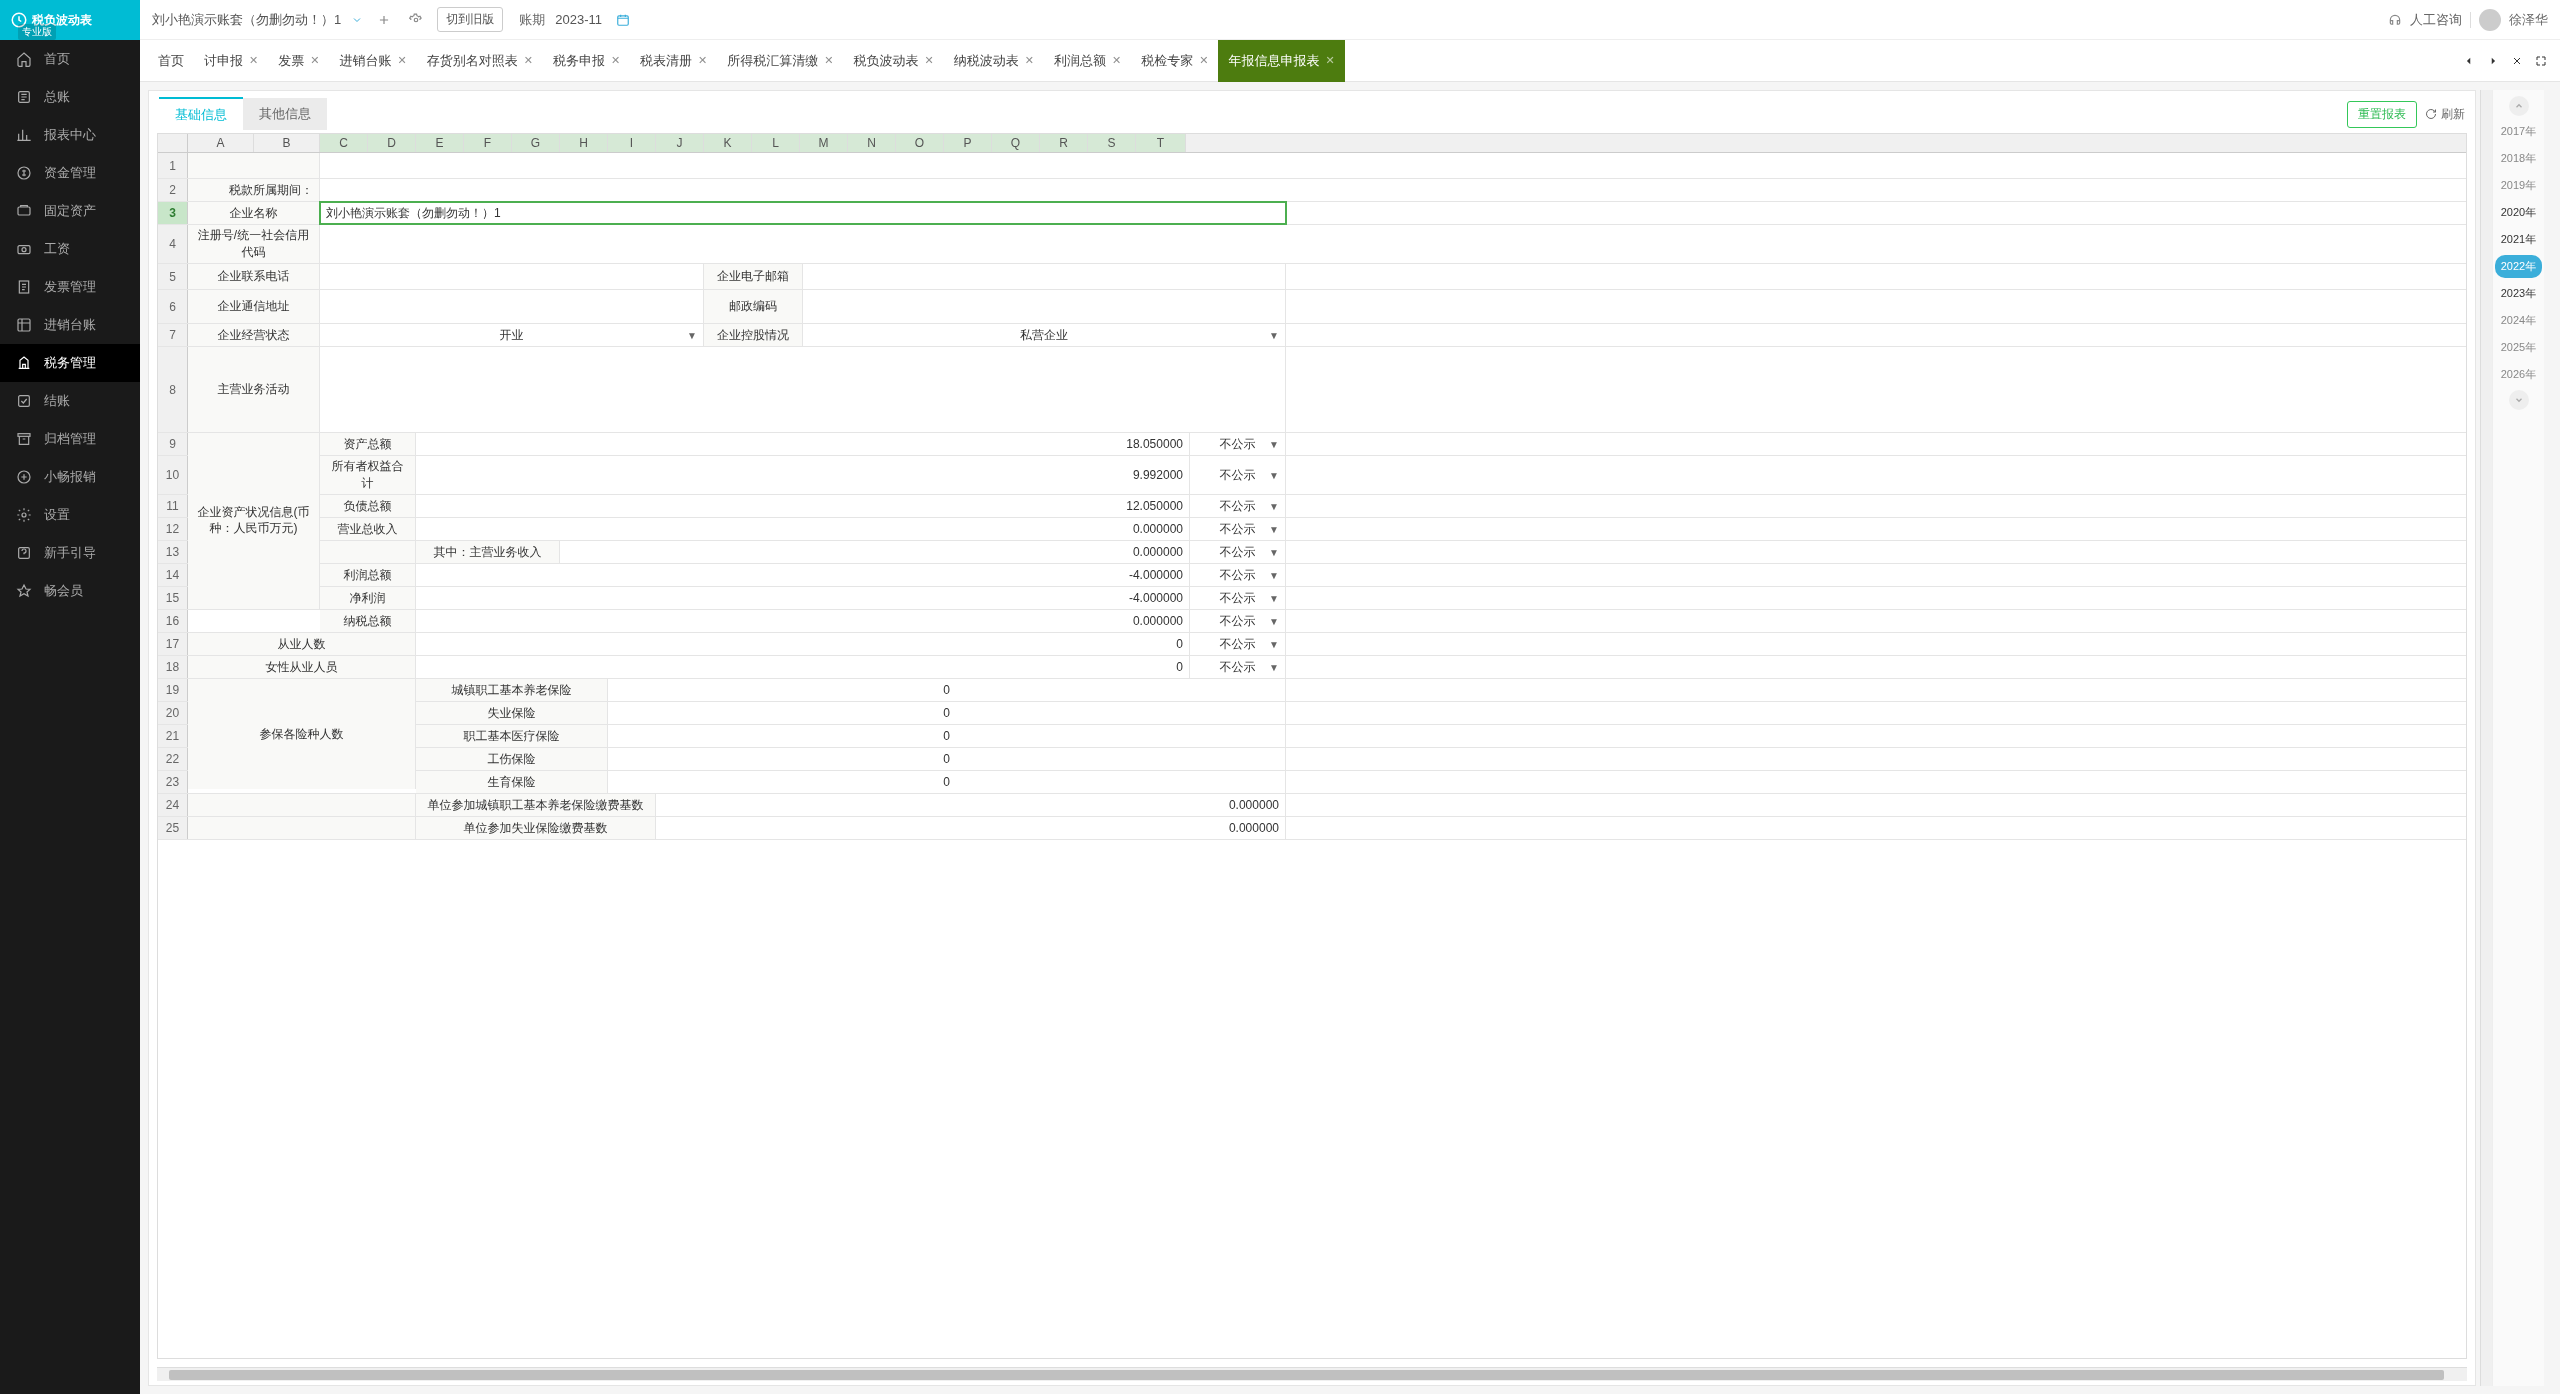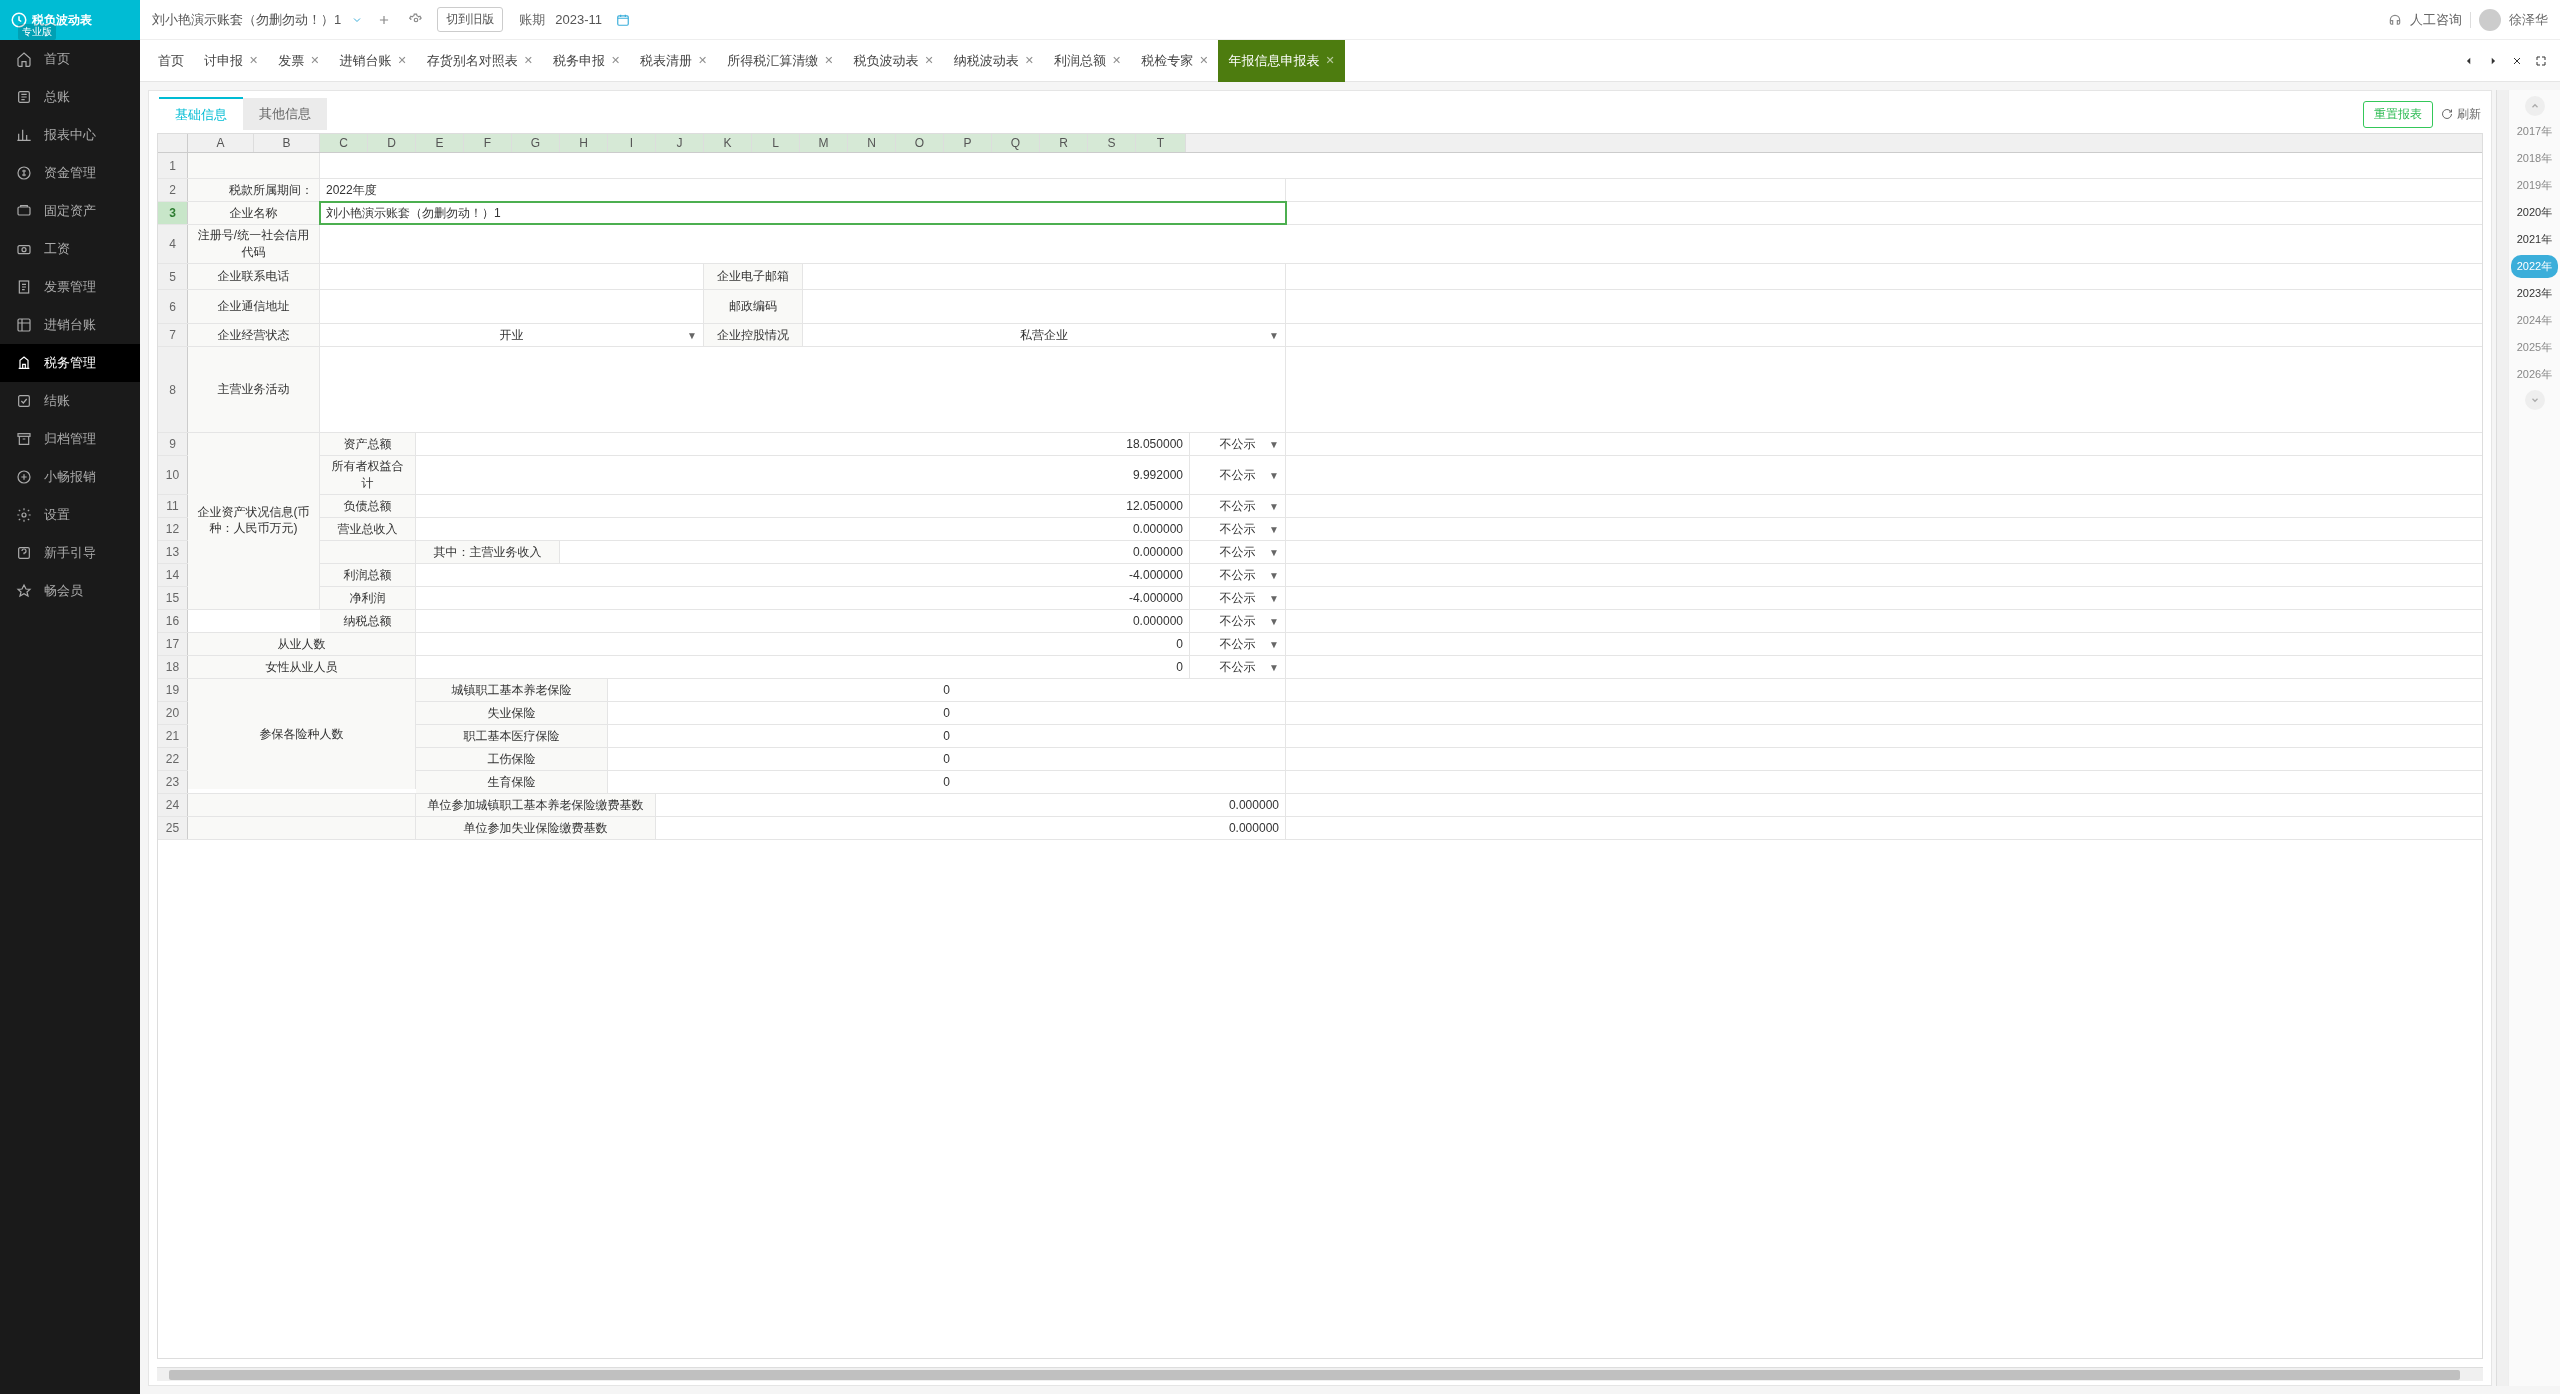--- a/index.html
+++ b/index.html
@@ -22,21 +22,21 @@
 .period-value { color: #555; }
 .spacer { flex: 1; }
 .user-area { display: flex; align-items: center; gap: 8px; color: #666; }
 .avatar { width: 22px; height: 22px; background: #ccc; border-radius: 50%; }
 .tabs-row { height: 42px; display: flex; align-items: center; border-bottom: 1px solid #e5e5e5; padding: 0 8px; background: #fff; }
 .tab { padding: 0 10px; height: 42px; display: flex; align-items: center; gap: 4px; cursor: pointer; color: #444; font-size: 13px; white-space: nowrap; }
 .tab.active { background: #4d7c0f; color: #fff; }
 .tab-close { font-size: 11px; opacity: 0.6; margin-left: 2px; }
 .tab-nav { display: flex; align-items: center; gap: 2px; margin-left: 4px; }
 .tab-nav-btn { width: 22px; height: 22px; display: flex; align-items: center; justify-content: center; cursor: pointer; color: #333; }
-.content { flex: 1; display: flex; min-height: 0; background: #f5f5f5; padding: 8px 0 0 8px; }
+.content { flex: 1; display: flex; min-height: 0; background: #f5f5f5; padding: 8px 16px 0 8px; }
 .sheet-area { flex: 1; background: #fff; display: flex; flex-direction: column; min-width: 0; border: 1px solid #e5e5e5; margin-right: 4px; margin-bottom: 8px; }
 .sheet-tabs-row { display: flex; align-items: center; height: 38px; padding: 8px 10px 0 10px; gap: 0; }
 .sheet-tab { padding: 7px 16px; font-size: 13px; cursor: pointer; color: #666; background: #ebebeb; }
 .sheet-tab.active { color: #00bcd4; background: #fff; border-top: 2px solid #00bcd4; }
 .sheet-actions { margin-left: auto; display: flex; gap: 8px; align-items: center; }
 .reset-btn { border: 1px solid #34c759; color: #2dbb52; padding: 4px 10px; border-radius: 3px; background: #fff; cursor: pointer; font-size: 12px; }
 .refresh-btn { color: #666; cursor: pointer; font-size: 12px; display: flex; align-items: center; gap: 4px; }
 .grid-wrap { flex: 1; overflow: auto; position: relative; margin: 4px 8px 8px 8px; border: 1px solid #ddd; }
 .col-headers { display: flex; position: sticky; top: 0; background: #f0f0f0; border-bottom: 1px solid #ccc; z-index: 2; }
 .corner { width: 30px; flex-shrink: 0; border-right: 1px solid #ccc; background: #f0f0f0; }
@@ -375,21 +375,20 @@
               <div class="col-h sel" style="width: 50px;">T</div>
             </div>
           <div id="grid-body">
               <div class="row" style="min-height: 26px;">
                 <div class="row-h">1</div>
                 <div class="cell label-cell" style="width: 132px;"></div>
               </div>
               <div class="row">
                 <div class="row-h">2</div>
                 <div class="cell label-cell right" style="width: 132px;">税款所属期间：</div>
-                <div class="cell input-cell" style="width: 966px;">2022年度</div>
               </div>
               <div class="row">
                 <div class="row-h sel">3</div>
                 <div class="cell label-cell" style="width: 132px;">企业名称</div>
                 <div class="cell input-cell selected-input" style="width: 966px;">刘小艳演示账套（勿删勿动！）1</div>
               </div>
               <div class="row">
                 <div class="row-h">4</div>
                 <div class="cell label-cell" style="width: 132px;">注册号/统一社会信用代码</div>
               </div>

